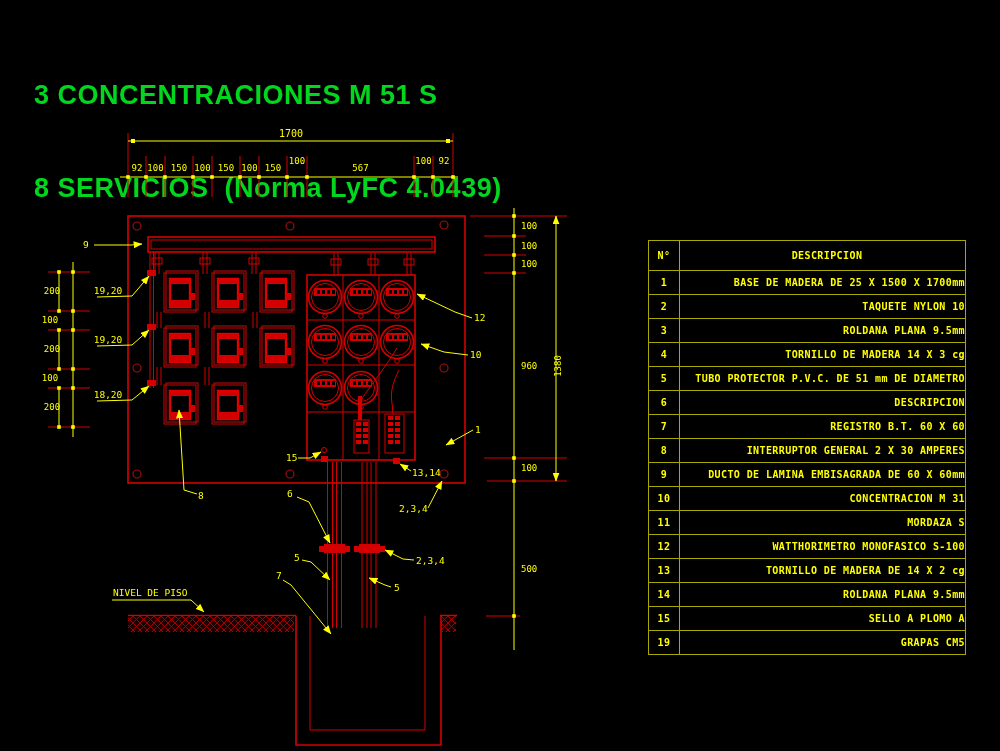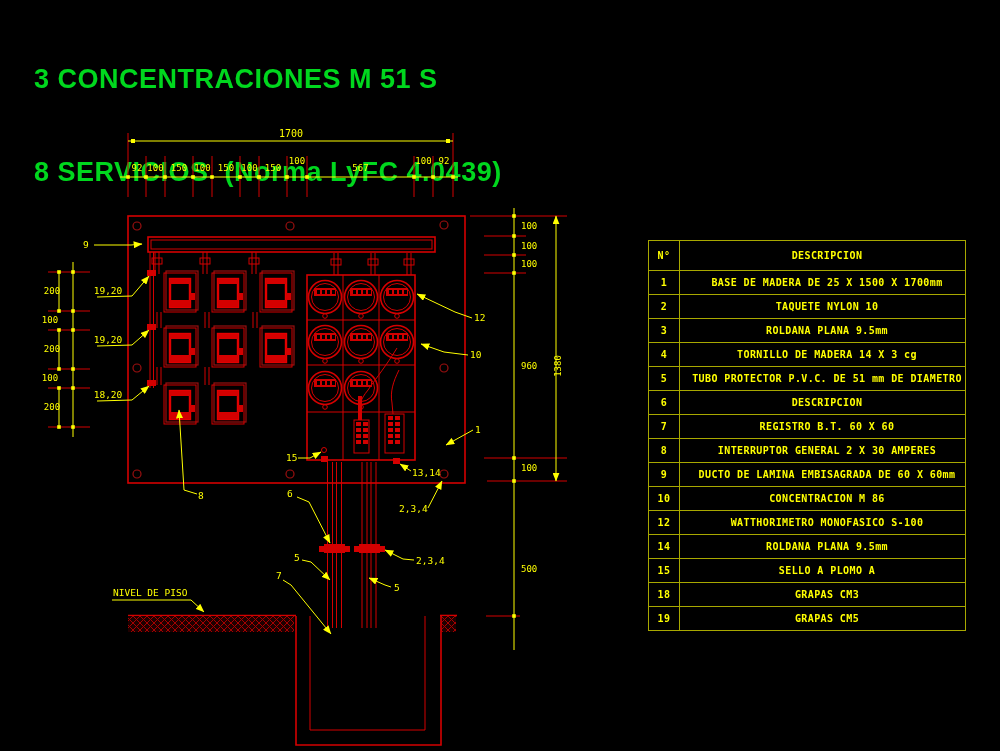--- a/index.html
+++ b/index.html
@@ -1,25 +1,25 @@
 <!DOCTYPE html>
 <html><head>
 <meta charset="utf-8">
 <style>
   html,body{margin:0;padding:0;background:#000;}
   .root{position:relative;width:1000px;height:751px;background:#000;overflow:hidden;font-family:"DejaVu Sans Mono",monospace;}
-  .title{position:absolute;left:34px;top:2px;color:#00d71e;font-family:"Liberation Sans",sans-serif;
+  .title{position:absolute;left:34px;top:18px;color:#00d71e;font-family:"Liberation Sans",sans-serif;
          font-weight:bold;font-size:27px;line-height:31px;white-space:pre;letter-spacing:.5px;}
   svg.draw{position:absolute;left:0;top:0;}
   table.parts{position:absolute;left:648px;top:240px;width:318px;border-collapse:collapse;table-layout:fixed;}
   .parts th,.parts td{border:1px solid #a8a800;color:#ffff00;font:bold 10px "DejaVu Sans Mono",monospace;
          height:23px;padding:0;letter-spacing:.4px;overflow:hidden;white-space:nowrap;}
   .parts thead th{height:29px;text-align:center;}
   .parts .col-num{width:30px;text-align:center;}
-  .parts .col-desc{text-align:center;padding-left:9px;}
+  .parts .col-desc{text-align:right;padding-left:9px;}
   .t9 {font:9px "DejaVu Sans Mono",monospace;fill:#ffff00;}
   .t95{font:9.5px "DejaVu Sans Mono",monospace;fill:#ffff00;}
   .t10{font:10px "DejaVu Sans Mono",monospace;fill:#ffff00;}
   .yl{stroke:#ffff00;stroke-width:1;fill:none;}
   .rl{stroke:#d40000;stroke-width:1;fill:none;}
   .rl2{stroke:#d40000;stroke-width:1.6;fill:none;}
   .rdk{stroke:#9b0f0f;stroke-width:1.2;fill:none;}
   .rf{fill:#d40000;}
   .yf{fill:#ffff00;}
 </style>
@@ -398,38 +398,42 @@
         <tr>
           <td class="col-num">8</td>
           <td class="col-desc">INTERRUPTOR GENERAL 2 X 30 AMPERES</td>
         </tr>
         <tr>
           <td class="col-num">9</td>
           <td class="col-desc">DUCTO DE LAMINA EMBISAGRADA DE 60 X 60mm</td>
         </tr>
         <tr>
           <td class="col-num">10</td>
-          <td class="col-desc">CONCENTRACION M 86</td>
+          <td class="col-desc">CONCENTRACION M 31</td>
+        </tr>
+        <tr>
+          <td class="col-num">11</td>
+          <td class="col-desc">MORDAZA S</td>
         </tr>
         <tr>
           <td class="col-num">12</td>
           <td class="col-desc">WATTHORIMETRO MONOFASICO S-100</td>
         </tr>
         <tr>
+          <td class="col-num">13</td>
+          <td class="col-desc">TORNILLO DE MADERA DE 14 X 2 cg</td>
+        </tr>
+        <tr>
           <td class="col-num">14</td>
           <td class="col-desc">ROLDANA PLANA 9.5mm</td>
         </tr>
         <tr>
           <td class="col-num">15</td>
           <td class="col-desc">SELLO A PLOMO A</td>
         </tr>
         <tr>
-          <td class="col-num">18</td>
-          <td class="col-desc">GRAPAS CM3</td>
-        </tr>
-        <tr>
           <td class="col-num">19</td>
           <td class="col-desc">GRAPAS CM5</td>
         </tr>
       </tbody>
   </table>
 
 </div>
 
 </body></html>

